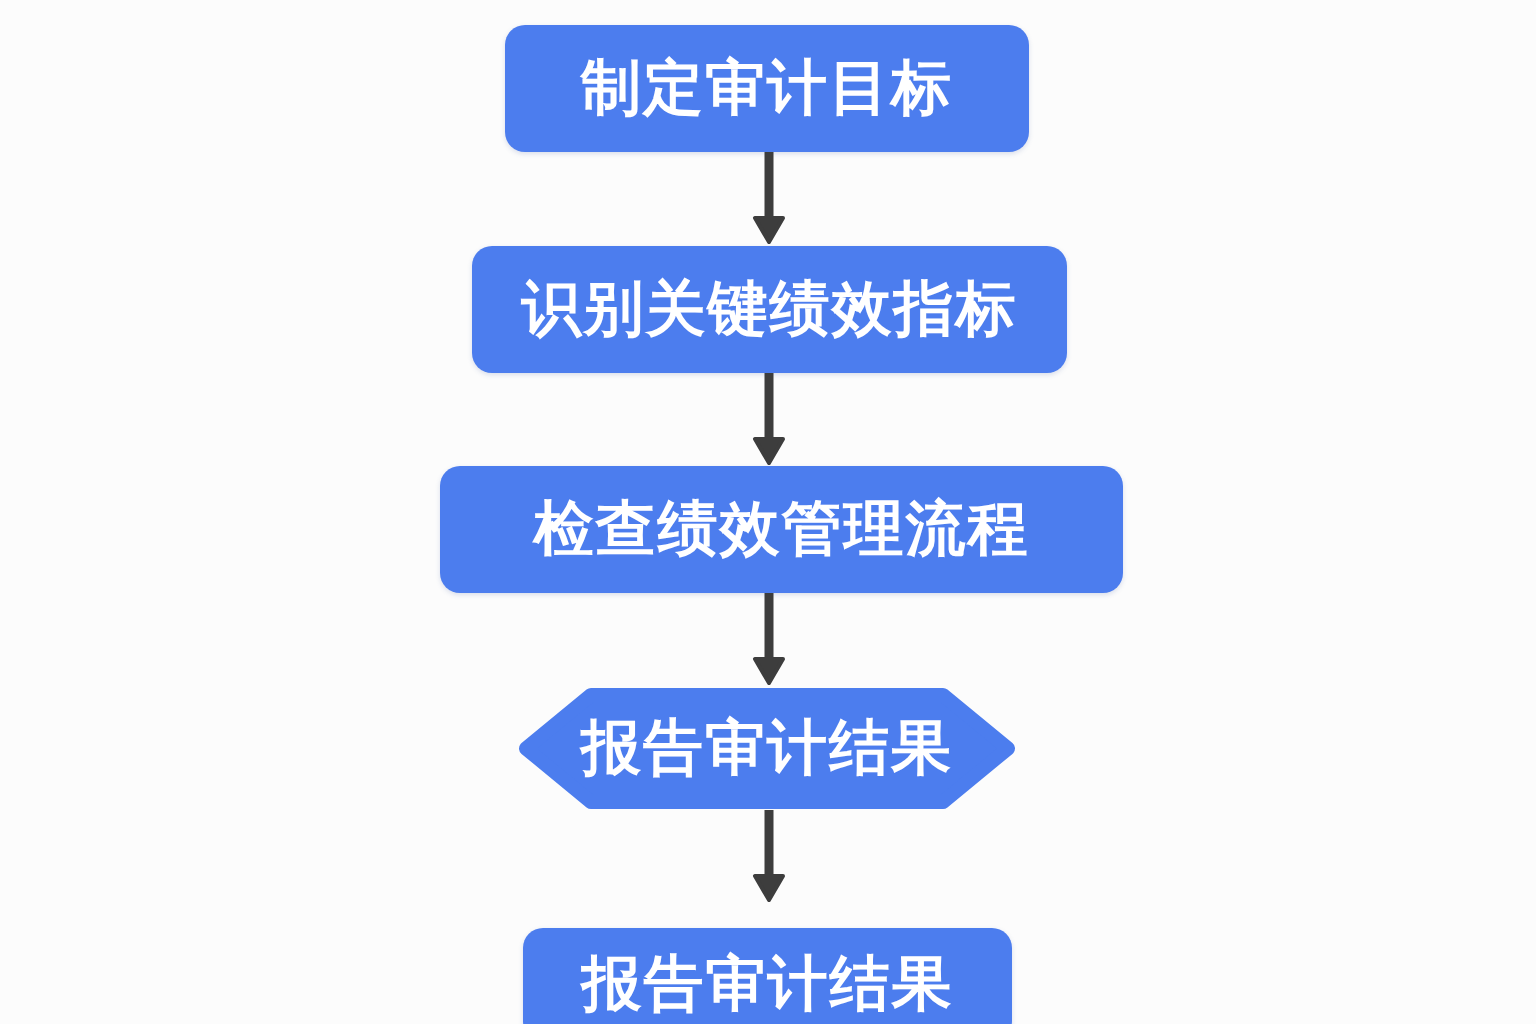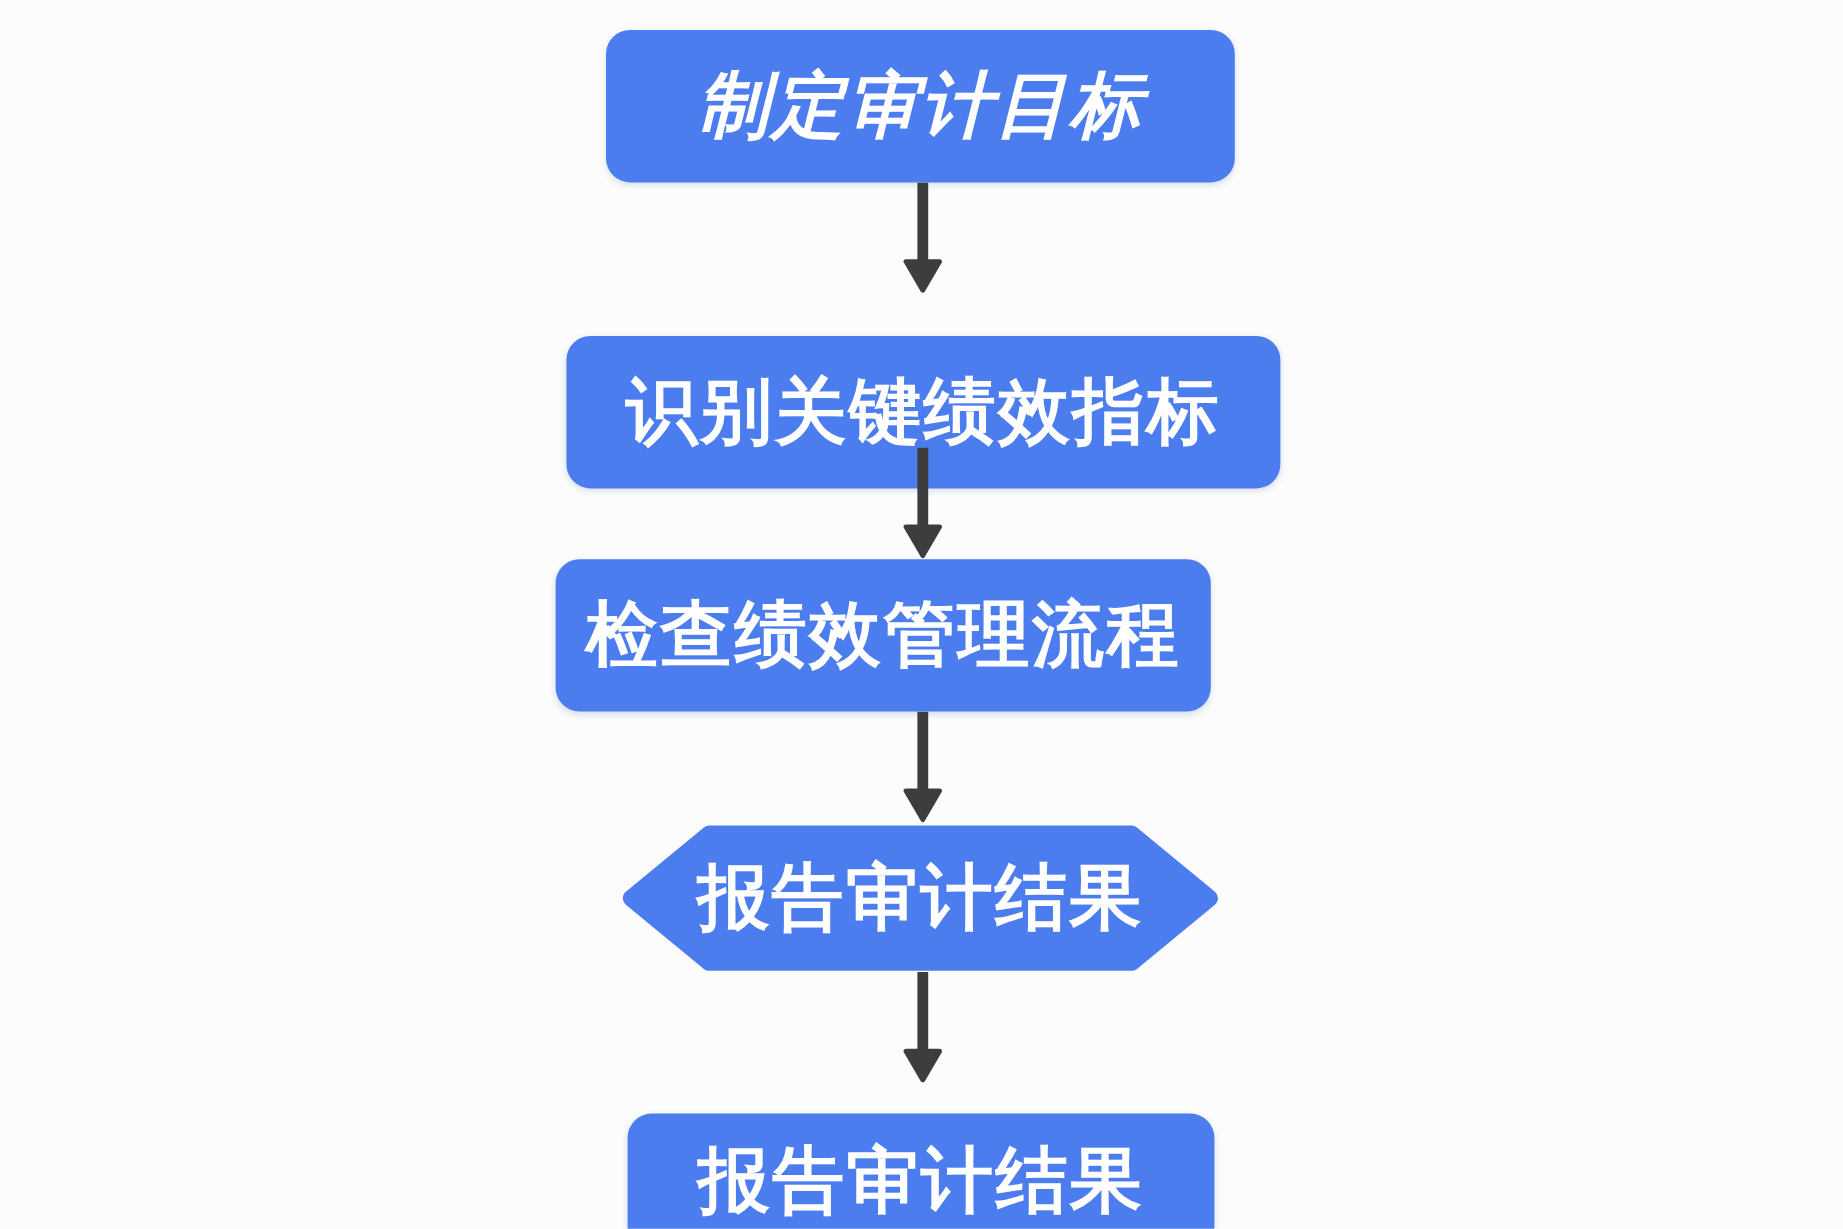--- a/index.html
+++ b/index.html
@@ -41,23 +41,23 @@
   }
   .arrow{
     position:absolute;width:36px;
   }
   .arrow .shaft{fill:var(--arrow);}
   .arrow .head{
     fill:var(--arrow);stroke:var(--arrow);
     stroke-width:4;stroke-linejoin:round;
   }
   
-  #node-1{left:505px;top:25px;width:524px;height:127px;font-style:italic;}
-  #node-2{left:472px;top:246px;width:595px;height:127px;margin-top:34px;}
-  #node-3{left:463px;top:466px;width:546px;height:127px;}
+  #node-1{left:505px;top:25px;width:524px;height:127px;}
+  #node-2{left:472px;top:246px;width:595px;height:127px;}
+  #node-3{left:440px;top:466px;width:683px;height:127px;}
   #node-4{left:517px;top:687px;width:500px;height:123px;}
   #node-5{left:523px;top:928px;width:489px;height:113px;}
   #arrow-1{left:751px;top:152px;height:92px;}
   #arrow-2{left:751px;top:373px;height:92px;}
   #arrow-3{left:751px;top:593px;height:92px;}
   #arrow-4{left:751px;top:810px;height:92px;}
 </style>
 </head>
 <body>
 

